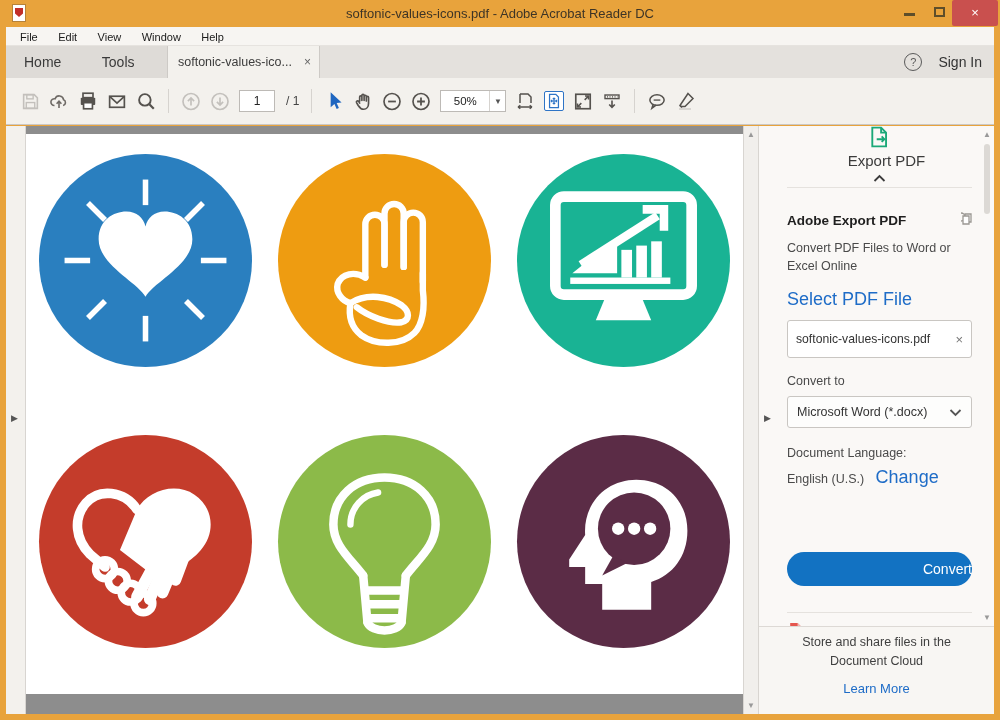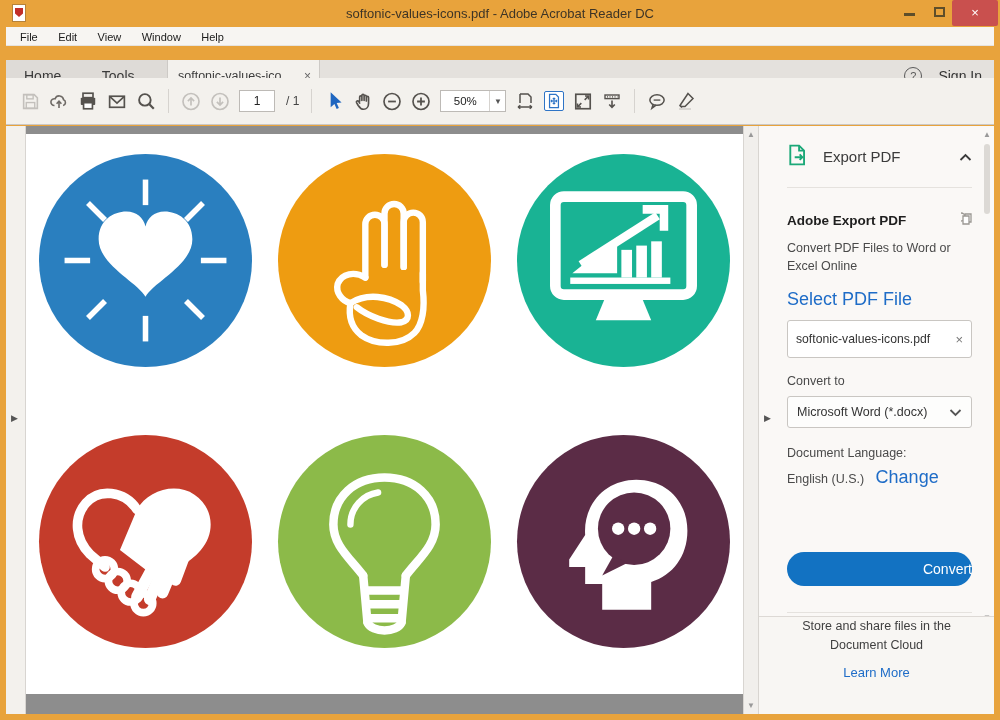--- a/index.html
+++ b/index.html
@@ -16,21 +16,21 @@
   .glyph-min { position:absolute; left:8px; top:13px; width:11px; height:3px; background:#5E4E2A; }
   .glyph-max { position:absolute; left:8px; top:7px; width:11px; height:10px; border:2px solid #5E4E2A; }
   .btn-close { position:absolute; right:2px; top:0; width:46px; height:26px; background:#C9504E; border-radius:2px; color:#fff; text-align:center; line-height:25px; font-size:13px; }
 
   
   .menubar { position:absolute; top:27px; left:6px; right:6px; height:19px; background:#F7F5F2; border-bottom:1px solid #E6E3DF; }
   .menu-item { display:inline-block; padding:0 8px; font-size:11px; line-height:19px; color:#1a1a1a; }
   .menu-item:first-child { margin-left:6px; }
 
   
-  .tabbar { position:absolute; top:60px; left:6px; right:6px; height:32px; background:#E4E1DD; }
+  .tabbar { position:absolute; top:46px; left:6px; right:6px; height:32px; background:#E4E1DD; }
   .tab-seg { position:absolute; left:0; top:0; width:162px; height:32px; background:#DEDBD7; border-right:1px solid #CDCAC6; }
   .tab-home,.tab-tools { display:inline-block; padding:0 18px; font-size:14px; line-height:32px; color:#3a3a3a; }
   .doc-tab { position:absolute; left:162px; top:0; width:152px; height:32px; background:#F3F1ED; border-right:1px solid #CDCAC6; font-size:12.5px; color:#3c3c3c; line-height:32px; padding:0 10px; }
   .doc-tab .tab-close { position:absolute; right:8px; top:0; color:#666; font-size:12px; }
   .tabbar-right { position:absolute; right:12px; top:0; height:32px; display:flex; align-items:center; gap:16px; }
   .help-circle { width:18px; height:18px; border:1.5px solid #5a5a5a; border-radius:50%; text-align:center; line-height:16px; font-size:11px; color:#5a5a5a; }
   .signin { font-size:14px; color:#333; }
 
   
   .toolbar { position:absolute; top:78px; left:6px; right:6px; height:47px; background:#F3F1ED; border-bottom:1px solid #CBC8C4; display:flex; align-items:center; gap:9px; padding-left:14px; }
@@ -54,41 +54,41 @@
   .doc-scrollbar .down { position:absolute; bottom:4px; left:3px; color:#999; font-size:8px; }
 
   .circle-grid { display:grid; grid-template-columns:repeat(3,1fr); justify-items:center; padding-top:20px; row-gap:68px; }
   .value-circle { width:213px; height:213px; border-radius:50%; }
   .value-circle svg { width:100%; height:100%; display:block; }
 
   
   .sidebar { width:236px; background:#FAF8F6; border-left:1px solid #D8D5D1; position:relative; overflow:hidden; }
   .pane-arrow { position:absolute; left:5px; top:287px; color:#555; font-size:9px; }
   .sb-content { position:absolute; left:28px; right:22px; top:0; bottom:0; }
-  .export-header { height:62px; border-bottom:1px solid #E5E2DE; display:flex; align-items:center; }
+  .export-header { height:62px; border-bottom:1px solid #E5E2DE; display:flex; align-items:center;flex-direction:column; }
   .export-header .label { font-size:15px; color:#3b3b3b; margin-left:14px; flex:1; }
   .sb-h3row { margin-top:22px; display:flex; align-items:center; }
   .sb-h3 { font-size:13.5px; font-weight:bold; color:#1f1f1f; flex:1; }
   .sb-desc { margin-top:9px; font-size:12.5px; color:#4a4a4a; line-height:1.45; }
   .sb-link { font-size:18px; color:#1E6CC7; }
   .select-link { display:block; margin-top:14px; }
   .filebox { margin-top:10px; height:38px; border:1px solid #C9C6C2; border-radius:3px; background:#fff; display:flex; align-items:center; padding:0 8px; }
   .filebox .fname { flex:1; font-size:12.2px; color:#333; white-space:nowrap; overflow:hidden; }
   .filebox .fx { color:#777; font-size:13px; margin-left:4px; }
   .convert-label { margin-top:16px; font-size:12.5px; color:#4a4a4a; }
   .dropdown { margin-top:8px; height:32px; border:1px solid #C9C6C2; border-radius:3px; background:#FDFDFC; display:flex; align-items:center; padding:0 9px; }
   .dropdown .dval { flex:1; font-size:12.5px; color:#333; }
   .lang-label { margin-top:18px; font-size:12.5px; color:#4a4a4a; }
   .lang-row { margin-top:7px; font-size:12.5px; color:#4a4a4a; }
   .lang-row .sb-link { margin-left:8px; }
   .convert-btn { margin-top:64px; width:100%; height:34px; border:none; border-radius:17px; background:#1272C2; color:#fff; font-size:14px; font-family:"Liberation Sans",sans-serif;text-align:right; }
   .sb-divider { margin-top:26px; border-top:1px solid #E5E2DE; }
   .tool-row { height:40px; display:flex; align-items:center; }
   .tool-row .label { flex:1; font-size:17px; color:#3b3b3b; margin-left:14px; }
-  .sb-footer { position:absolute; left:0; right:0; bottom:0; height:98px; background:#F8F6F3; border-top:1px solid #DDD9D5; text-align:center; padding-top:0; z-index:5; }
+  .sb-footer { position:absolute; left:0; right:0; bottom:0; height:88px; background:#F8F6F3; border-top:1px solid #DDD9D5; text-align:center; padding-top:6px; z-index:5; }
   .sb-footer .ftext { font-size:12.5px; color:#3f3f3f; line-height:1.5; }
   .sb-footer .sb-link { display:inline-block; margin-top:10px; font-size:13px; }
   .sb-scrollbar { position:absolute; right:1px; top:2px; bottom:90px; width:12px; }
   .sb-scrollbar .up { position:absolute; top:2px; left:2px; color:#999; font-size:8px; }
   .sb-scrollbar .down { position:absolute; bottom:2px; left:2px; color:#999; font-size:8px; }
   .sb-scrollbar .thumb { position:absolute; top:16px; left:3px; width:6px; height:70px; background:#DCD9D5; border-radius:3px; }
 
   .chev { display:inline-block; }
 </style>
 </head>

